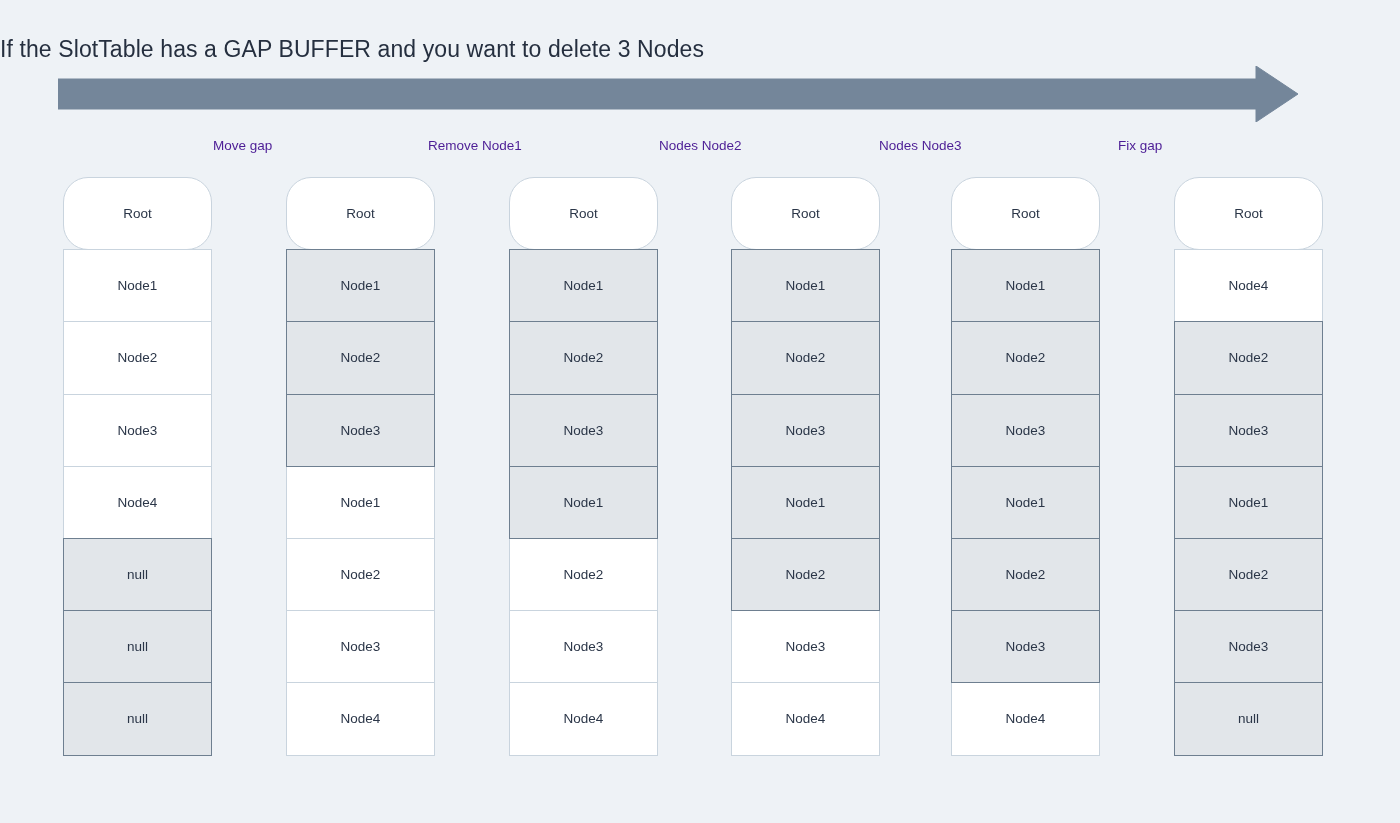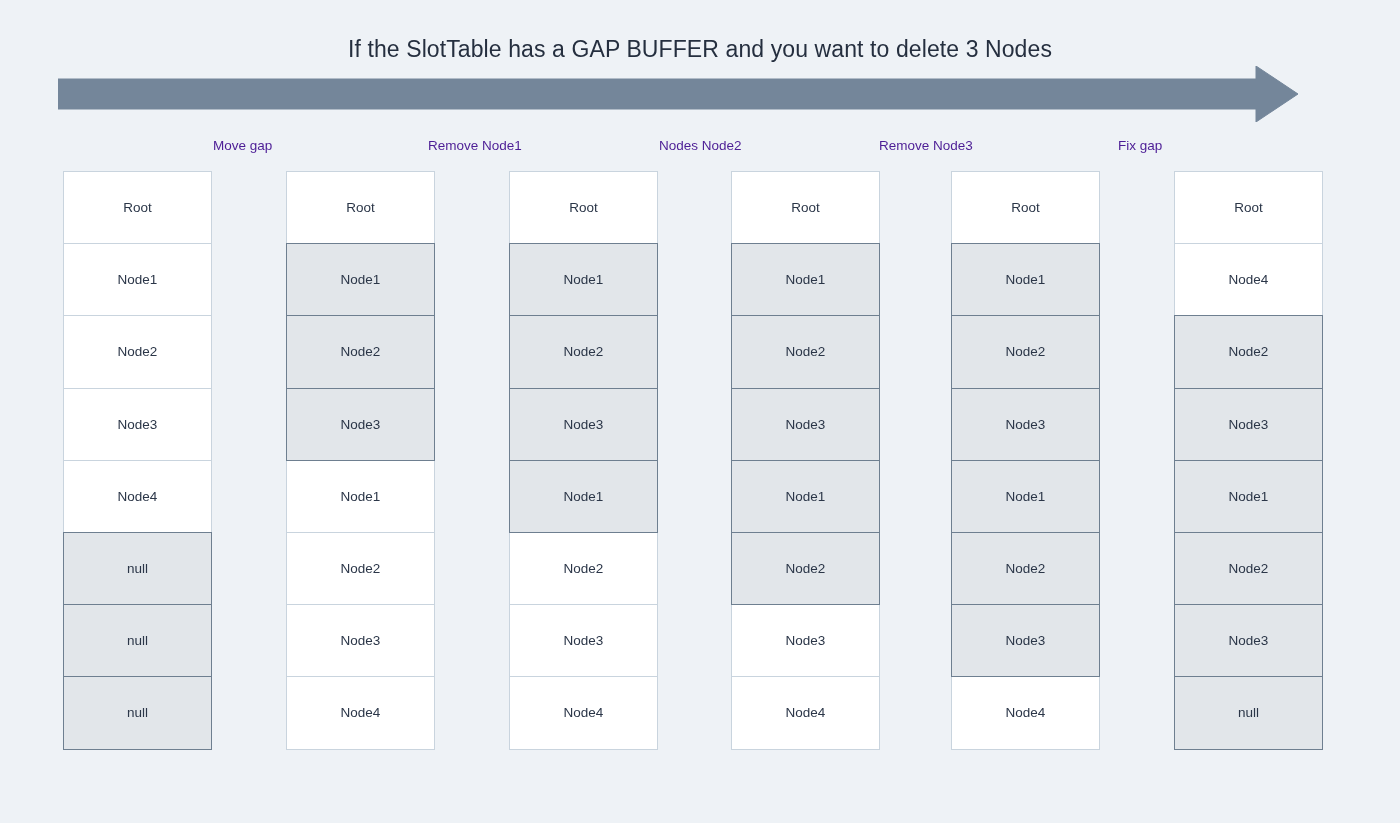--- a/index.html
+++ b/index.html
@@ -16,21 +16,20 @@
     overflow: hidden;
     position: relative;
   }
 
   
   #diagram-title {
     position: absolute;
     left: 0;
     top: 36px;
     width: 1400px;
-    text-align: center;
     font-size: 23px;
     font-weight: 400;
     letter-spacing: 0.1px;
     color: #252f3f;
     white-space: nowrap;
   }
 
   
   #flow-arrow {
     position: absolute;
@@ -76,21 +75,21 @@
     height: 73.2px;
     display: flex;
     align-items: center;
     justify-content: center;
     font-size: 13.5px;
     color: #2b3648;
     background: #ffffff;
     border: 1px solid #c9d4de;
     margin-top: -1px;
   }
-  .column .cell:first-child { margin-top: 8px; }
+  .column .cell:first-child { margin-top: 14px; border-radius: 25px; }
   .cell.gap {
     background: #e2e6ea;
     border: 1.6px solid #6e7f90;
     z-index: 2;
   }
   .cell-label {
     pointer-events: none;
   }
 </style>
 </head>
@@ -101,21 +100,21 @@
 <div id="flow-arrow">
   <svg width="1240" height="56" viewBox="0 0 1240 56" xmlns="http://www.w3.org/2000/svg">
     <polygon points="0,13 1198,13 1198,0 1240,28 1198,56 1198,43 0,43" fill="#74869a" stroke="#74869a" stroke-width="1" stroke-linejoin="miter"></polygon>
   </svg>
 </div>
 
 <div id="stage-labels">
     <div class="stage-label" style="left: 213px;">Move gap</div>
     <div class="stage-label" style="left: 428px;">Remove Node1</div>
     <div class="stage-label" style="left: 659px;">Nodes Node2</div>
-    <div class="stage-label" style="left: 879px;">Remove Node3</div>
+    <div class="stage-label" style="left: 879px;">Nodes Node3</div>
     <div class="stage-label" style="left: 1118px;">Fix gap</div>
   </div>
 
 <div id="columns">
     <div class="column" style="left: 63px;">
       <div class="cell">
         <span class="cell-label">Root</span>
       </div>
       <div class="cell">
         <span class="cell-label">Node1</span>

